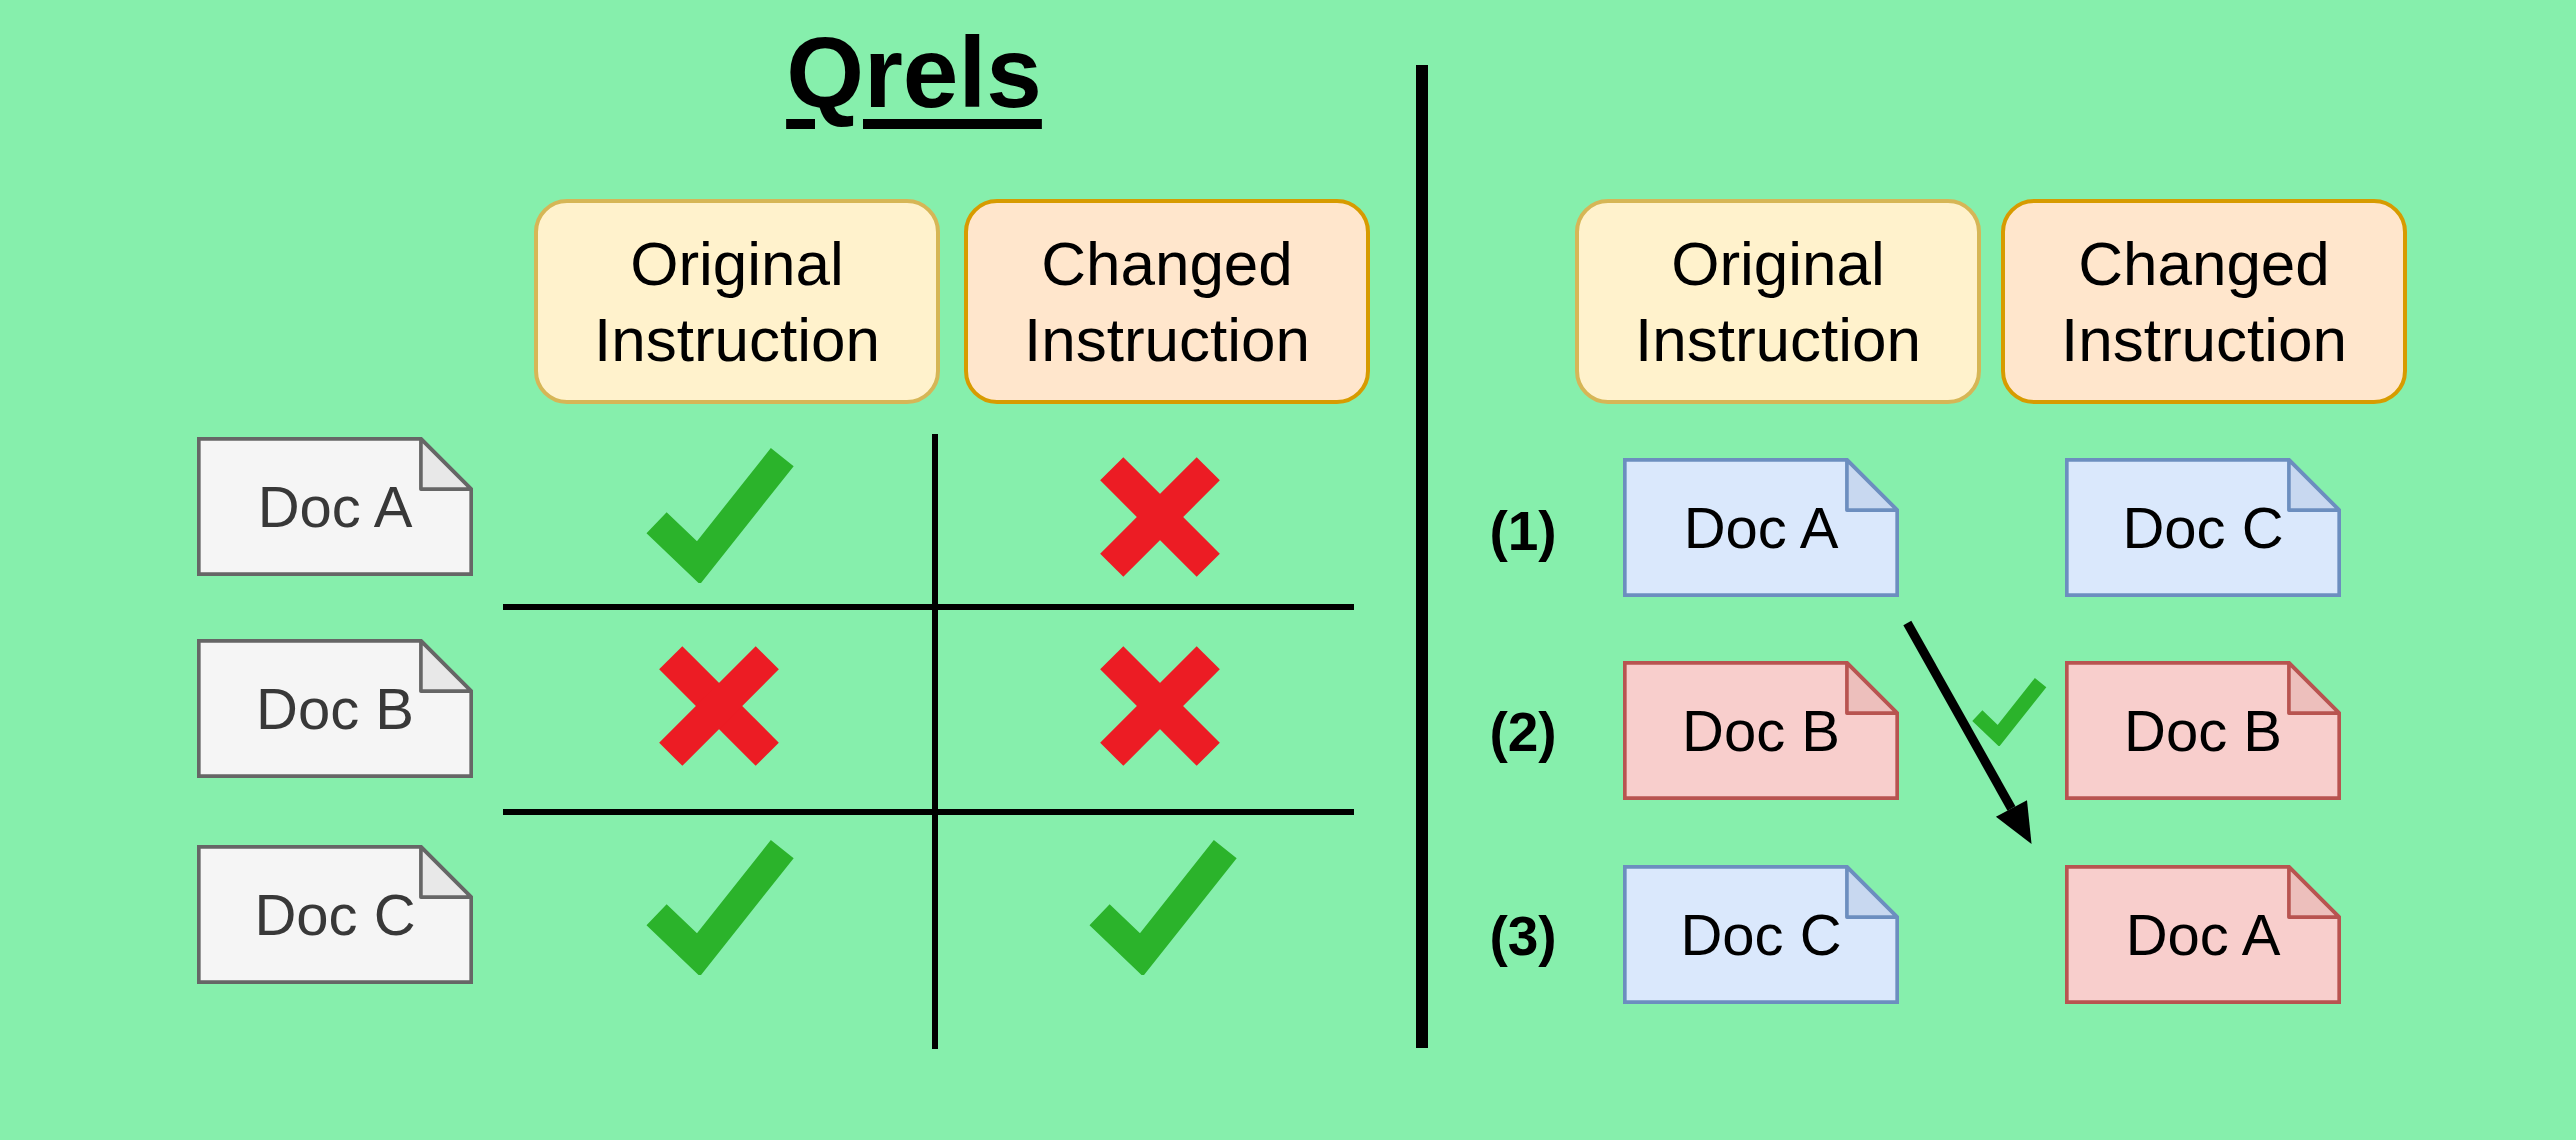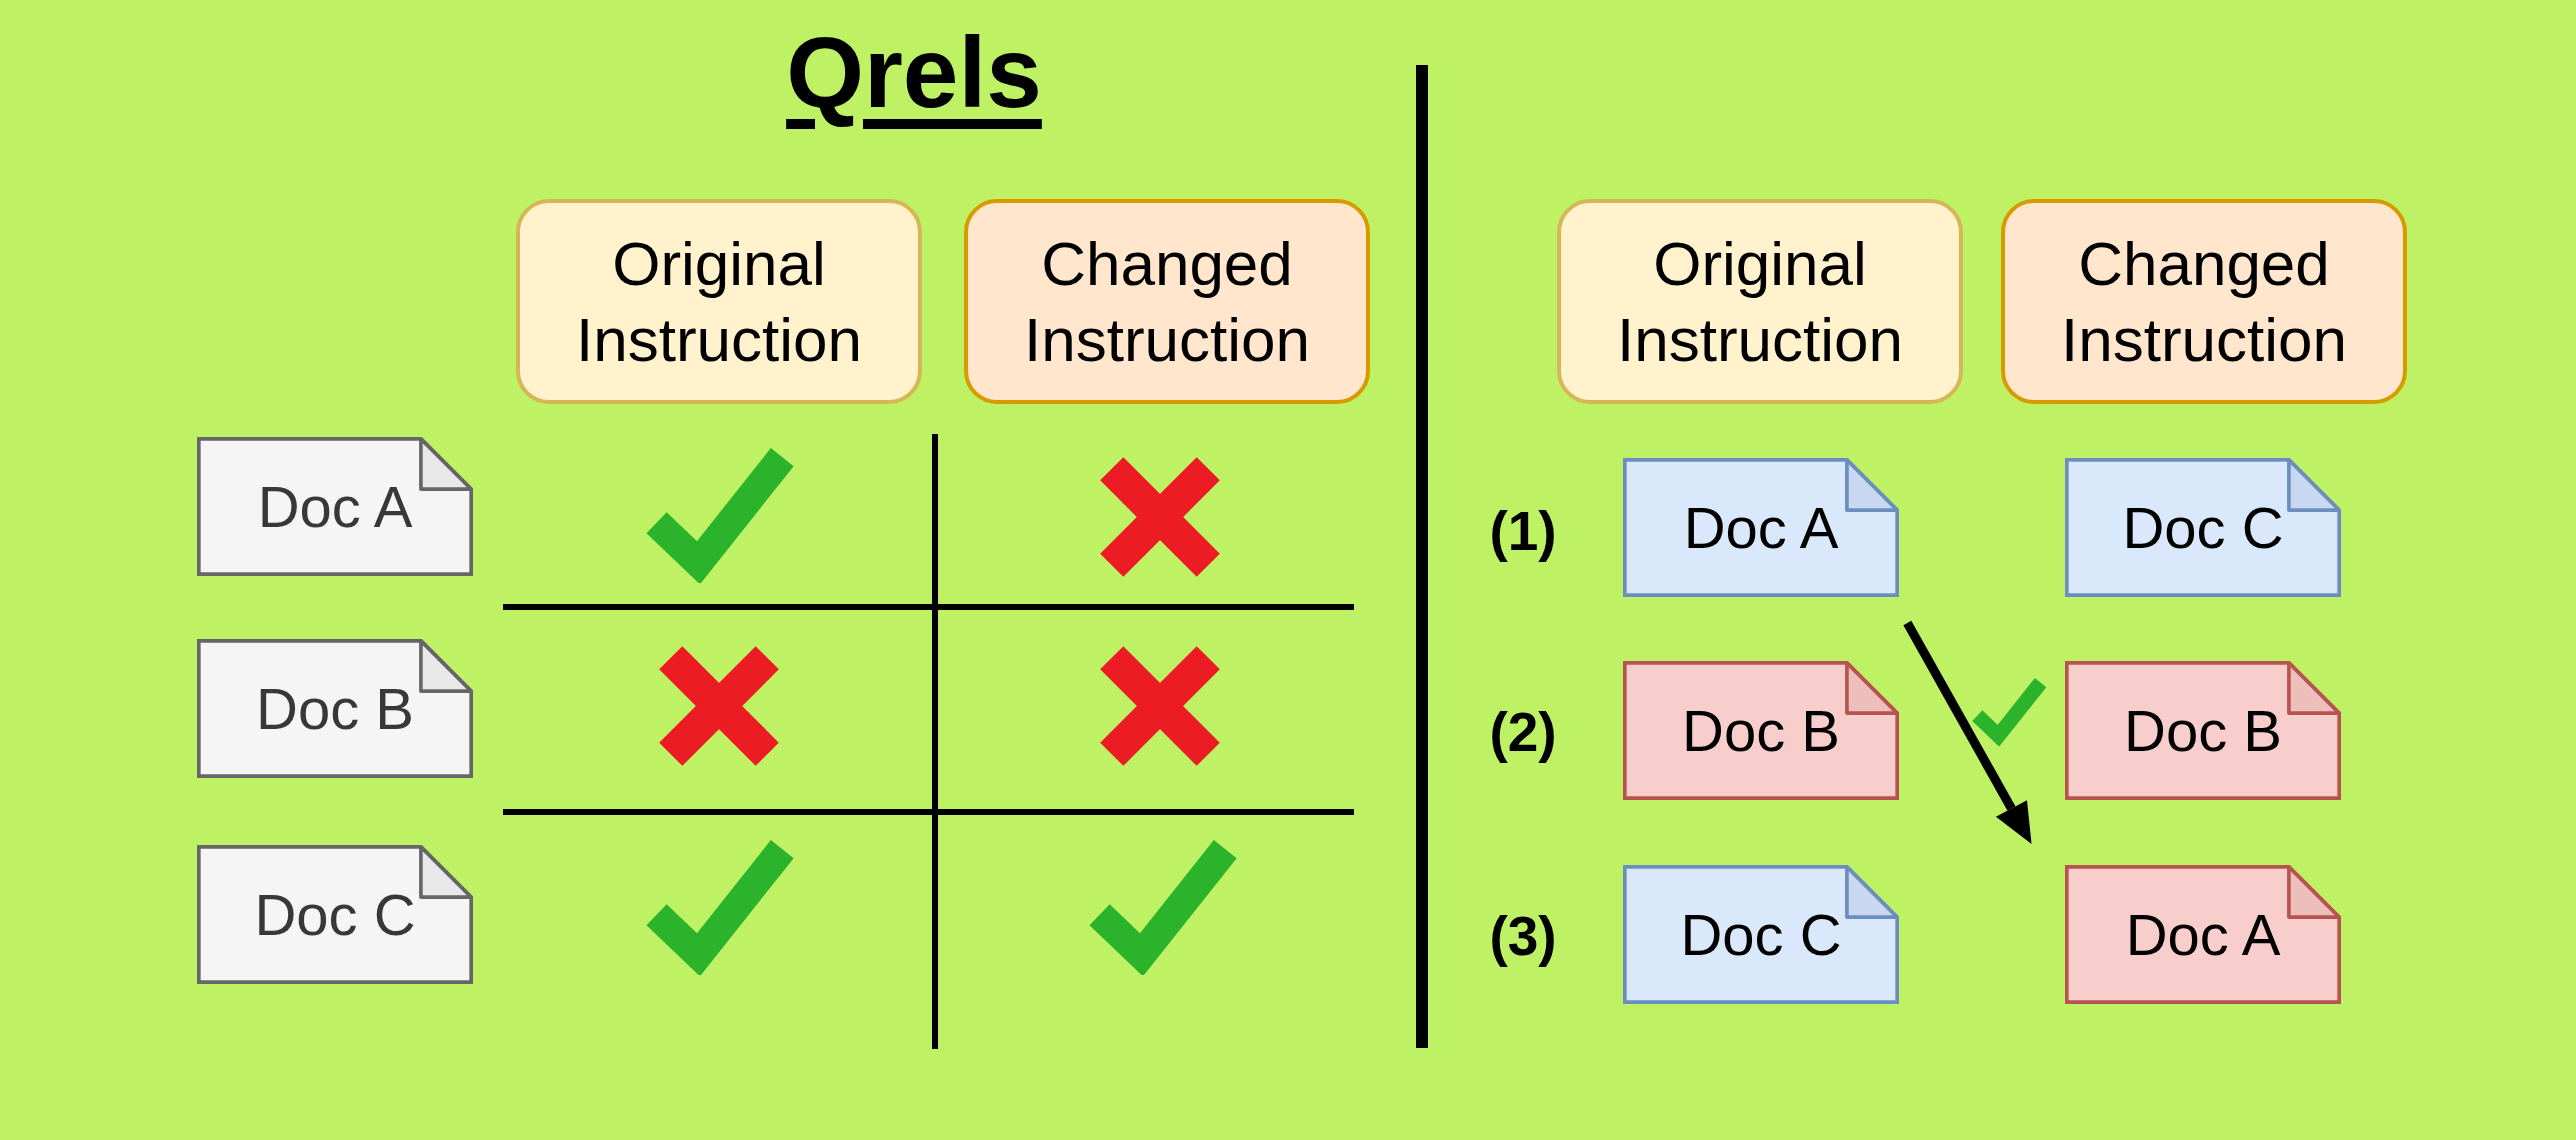--- a/index.html
+++ b/index.html
@@ -1,29 +1,29 @@
 <!DOCTYPE html>
 <html style="--header-yellow-fill: #FFF2CC; --header-yellow-stroke: #D6B656; --header-orange-fill: #FFE6CC; --header-orange-stroke: #D79B00; --doc-gray-fill: #F5F5F5; --doc-gray-stroke: #666666; --doc-blue-fill: #DAE8FC; --doc-blue-stroke: #6C8EBF; --doc-red-fill: #F8CECC; --doc-red-stroke: #B85450; --check-green: #2BB32B; --cross-red: #EC1C24; --line-black: #000000;font-size:14.6px"><head>
 <meta charset="utf-8">
 <style>
   html,body{margin:0;padding:0;background:#fff;}
-  .canvas{position:relative;width:2576px;height:1140px;background:#bef264;overflow:hidden;
+  .canvas{position:relative;width:2576px;height:1140px;background:#86efac;overflow:hidden;
           font-family:"Liberation Sans","DejaVu Sans",sans-serif;color:#000;}
 
   
   .section-title{position:absolute;top:22px;font-size:100px;font-weight:bold;line-height:1;
     text-align:center;text-decoration:underline;text-decoration-thickness:10px;text-underline-offset:12px;}
   .pos-title-qrels{left:713px;width:402px;}
   .pos-title-ranked{left:1672px;width:603px;}
 
   
   .header-box{position:absolute;width:406px;height:205px;border-radius:33px;border:4.6px solid #999;
     display:flex;align-items:center;justify-content:center;text-align:center;
     font-size:62px;line-height:1.22;box-sizing:border-box;}
-  .header-yellow{background:var(--header-yellow-fill);border-color:var(--header-yellow-stroke);}
+  .header-yellow{background:var(--header-yellow-fill);border-color:var(--header-yellow-stroke);margin-left:18px;}
   .header-orange{background:var(--header-orange-fill);border-color:var(--header-orange-stroke);}
   .pos-hq-orig{left:516px;top:199px;}
   .pos-hq-chg{left:964px;top:199px;}
   .pos-hr-orig{left:1557px;top:199px;}
   .pos-hr-chg{left:2001px;top:199px;}
 
   
   .doc{position:absolute;width:276px;height:139px;}
   .doc svg.doc-shape{position:absolute;left:0;top:0;width:276px;height:139px;}
   .doc .doc-body{fill:var(--fill);stroke:var(--stroke);stroke-width:4;}

